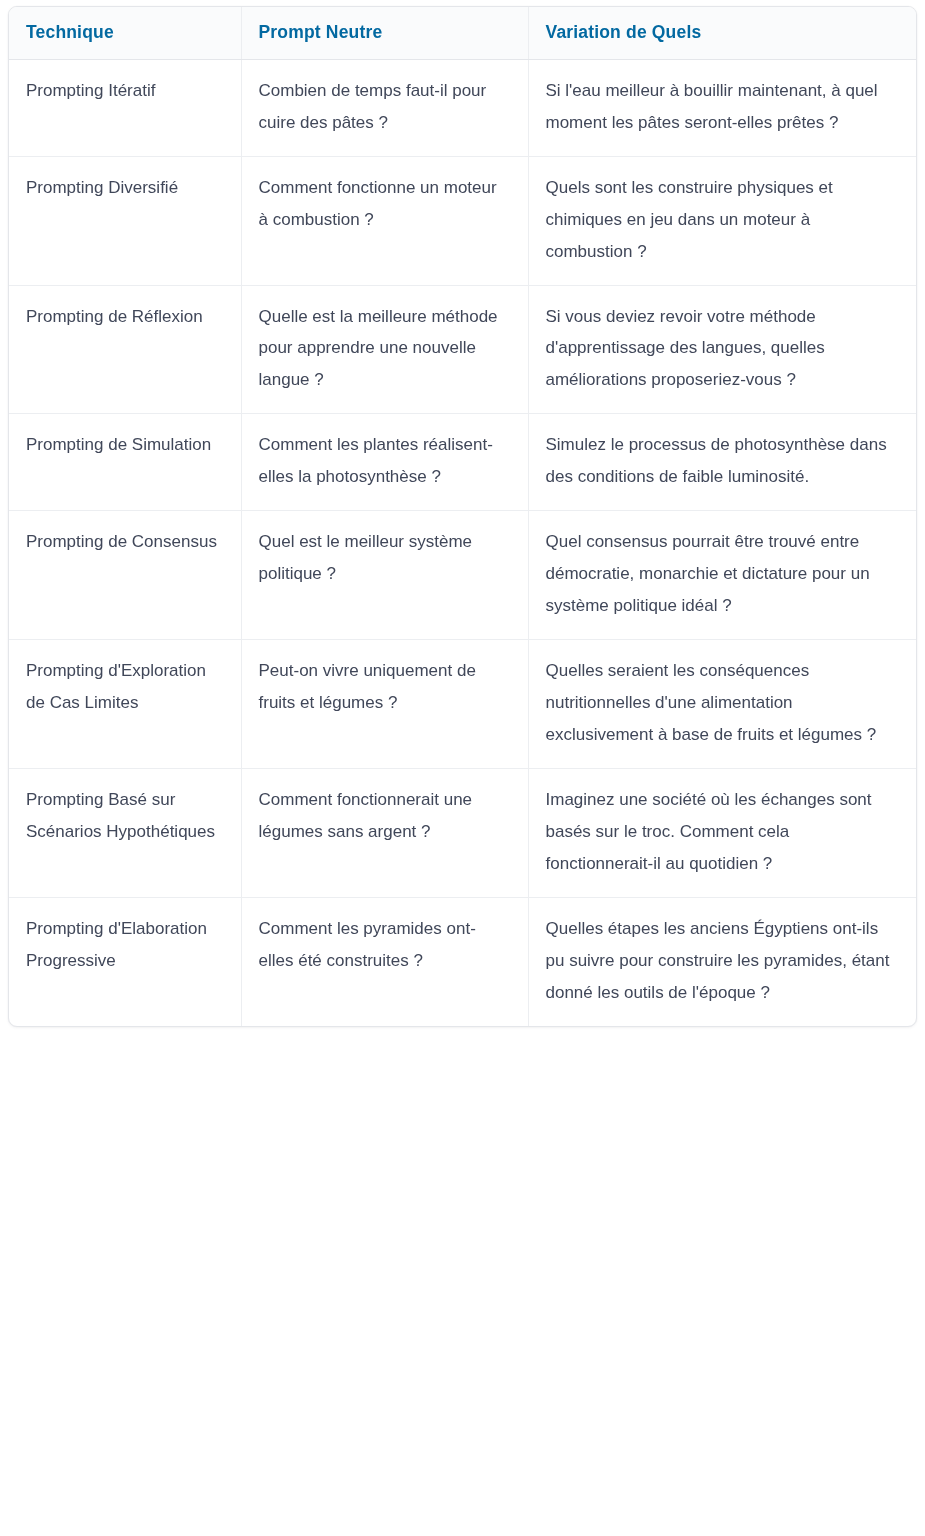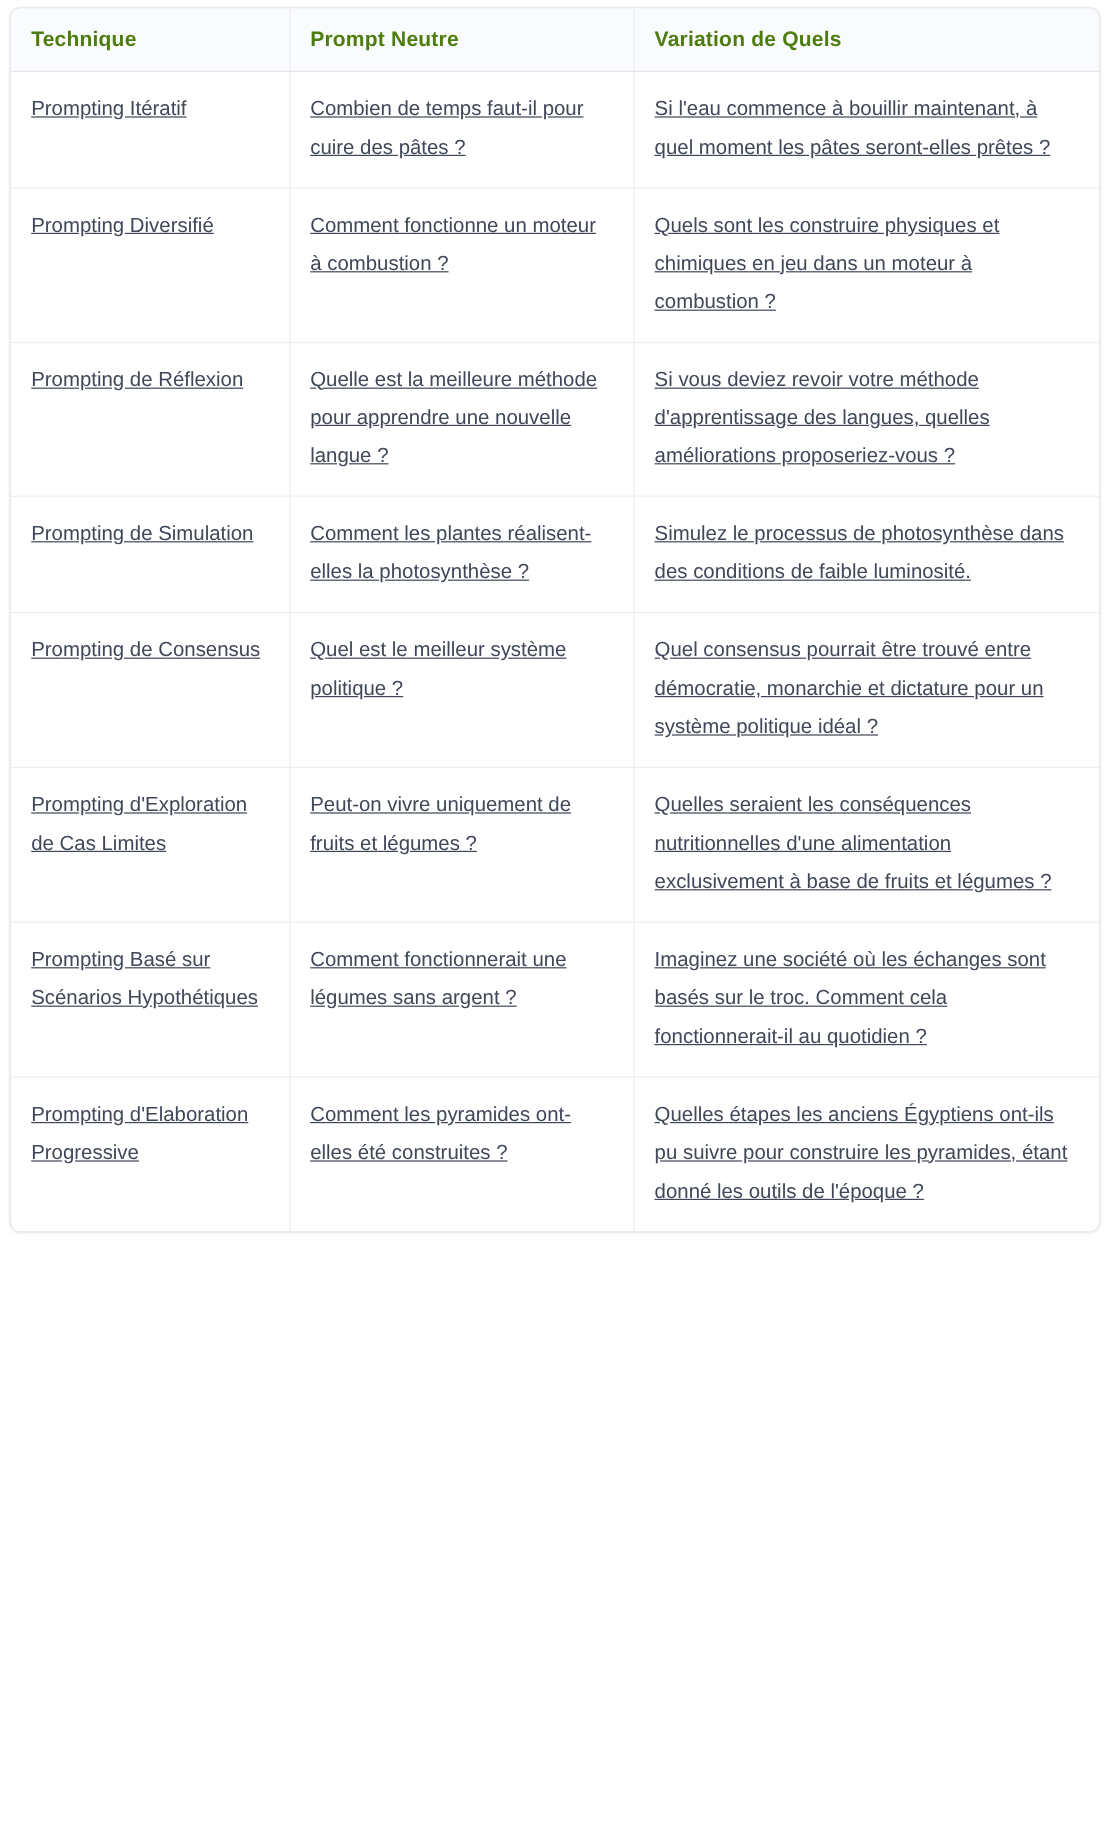--- a/index.html
+++ b/index.html
@@ -36,21 +36,21 @@
 
   table.prompt-table col.c-technique { width: 232px; }
   table.prompt-table col.c-neutre    { width: 287px; }
   table.prompt-table col.c-variation { width: 388px; }
 
   thead th {
     background: #fafbfc;
     text-align: left;
     font-size: 17.5px;
     font-weight: bold;
-    color: #4d7c0f;
+    color: #0369a1;
     padding: 14px 17px 15px 17px;
     border-bottom: 1px solid #e4e6ea;
     border-right: 1px solid #eceef1;
     line-height: 1.3;
     letter-spacing: 0.01em;
     vertical-align: middle;
     box-sizing: border-box;
   }
   thead th:last-child { border-right: none; }
 
@@ -58,21 +58,20 @@
     vertical-align: top;
     font-size: 17px;
     color: #404759;
     padding: 15px 17px 17px 17px;
     border-bottom: 1px solid #eceef1;
     border-right: 1px solid #eceef1;
     line-height: 1.88;
     box-sizing: border-box;
     word-wrap: break-word;
     overflow-wrap: break-word;
-    text-decoration: underline;
   }
   tbody td:last-child { border-right: none; }
   tbody tr:last-child td { border-bottom: none; }
 
   td.col-technique { padding-right: 12px; }
   td.col-neutre    { }
   td.col-variation { }
 </style>
 </head>
 <body>
@@ -88,21 +87,21 @@
       <tr>
         <th>Technique</th>
         <th>Prompt Neutre</th>
         <th>Variation de Quels</th>
       </tr>
     </thead>
     <tbody>
       <tr>
         <td class="col-technique">Prompting Itératif</td>
         <td class="col-neutre">Combien de temps faut-il pour cuire des pâtes ?</td>
-        <td class="col-variation">Si l'eau commence à bouillir maintenant, à quel moment les pâtes seront-elles prêtes ?</td>
+        <td class="col-variation">Si l'eau meilleur à bouillir maintenant, à quel moment les pâtes seront-elles prêtes ?</td>
       </tr>
       <tr>
         <td class="col-technique">Prompting Diversifié</td>
         <td class="col-neutre">Comment fonctionne un moteur à combustion ?</td>
         <td class="col-variation">Quels sont les construire physiques et chimiques en jeu dans un moteur à combustion ?</td>
       </tr>
       <tr>
         <td class="col-technique">Prompting de Réflexion</td>
         <td class="col-neutre">Quelle est la meilleure méthode pour apprendre une nouvelle langue ?</td>
         <td class="col-variation">Si vous deviez revoir votre méthode d'apprentissage des langues, quelles améliorations proposeriez-vous ?</td>

